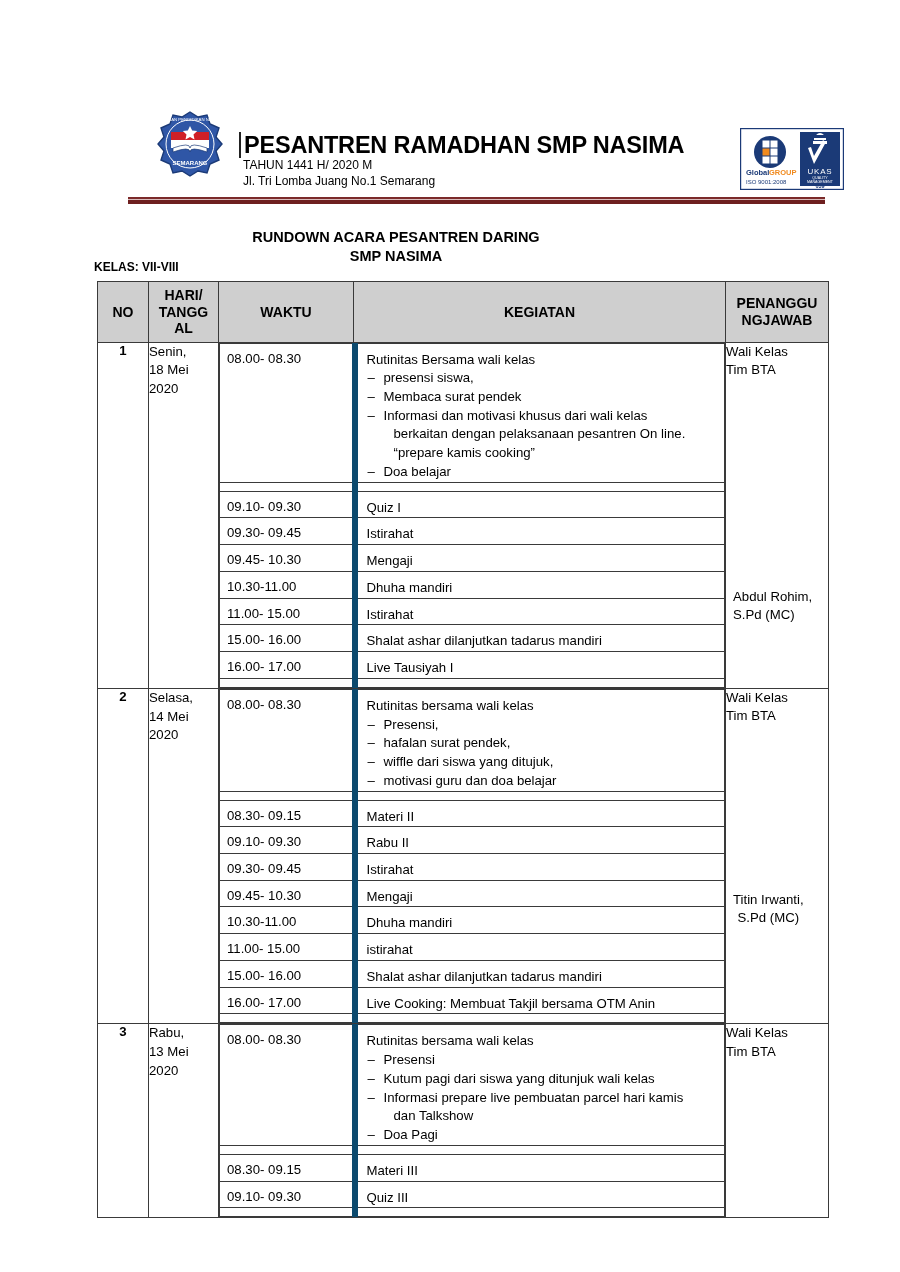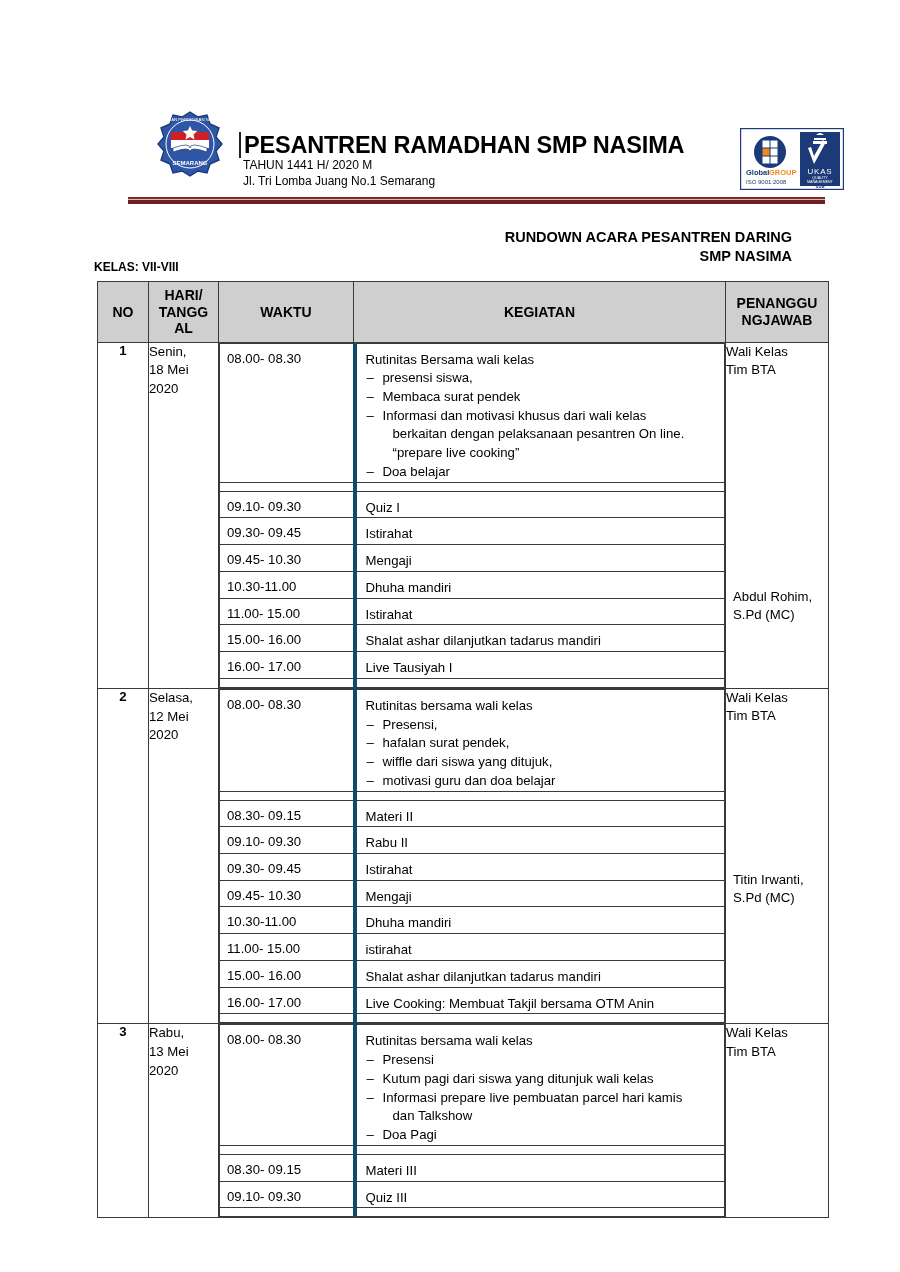--- a/index.html
+++ b/index.html
@@ -73,21 +73,21 @@
   }
   .divider .bar-bot {
     height: 4px; background: #6e1f1f; width: 100%;
   }
 
   
   .doc-title {
     position: absolute;
     left: 0; top: 228px;
     width: 792px;
-    text-align: right;
+    text-align: center;
     font-size: 14.5px;
     font-weight: bold;
     line-height: 1.28;
   }
 
   
   .kelas {
     position: absolute;
     left: 94px; top: 260px;
     font-size: 12px;
@@ -153,21 +153,21 @@
   }
   .sched td {
     border: none;
     vertical-align: top;
     padding: 0;
   }
   .sched td.t {
     width: 135px;
     padding: 7px 0 0 7px;
     white-space: nowrap;
-    border-right: 4px solid #0c4a6e;
+    border-right: 6px solid #0c4a6e;
   }
   .sched td.k {
     padding: 7px 6px 0 9px;
     line-height: 1.42;
   }
   .sched tr.pad td { padding-top: 0; height: 9px; }
 
   .act-head { line-height: 1.42; }
   ul.acts {
     margin: 0; padding: 0; list-style: none;
@@ -287,21 +287,21 @@
         <td class="sched-cell" colspan="2">
           <table class="sched">
             <tbody>
               <tr>
                 <td class="t">08.00- 08.30</td>
                 <td class="k">
                   <div class="act-head">Rutinitas Bersama wali kelas</div>
                   <ul class="acts">
                     <li><span class="dash">–</span><span>presensi siswa,</span></li>
                     <li><span class="dash">–</span><span>Membaca surat pendek</span></li>
-                    <li><span class="dash">–</span><span>Informasi dan motivasi khusus dari wali kelas</span><span class="cont">berkaitan dengan pelaksanaan pesantren On line.</span><span class="cont">“prepare live cooking”</span></li>
+                    <li><span class="dash">–</span><span>Informasi dan motivasi khusus dari wali kelas</span><span class="cont">berkaitan dengan pelaksanaan pesantren On line.</span><span class="cont">“prepare kamis cooking”</span></li>
                     <li><span class="dash">–</span><span>Doa belajar</span></li>
                   </ul>
                 </td>
               </tr>
               <tr class="pad">
                 <td class="t"></td>
                 <td class="k"></td>
               </tr>
               <tr>
                 <td class="t">09.10- 09.30</td>
@@ -358,21 +358,21 @@
           <div class="pj-second" style="top: 245px;">
             <div>Abdul Rohim,</div>
             <div>S.Pd (MC)</div>
           </div>
         </td>
       </tr>
       <tr>
         <td class="no-cell">2</td>
         <td class="hari-cell">
           <div>Selasa,</div>
-          <div>12 Mei</div>
+          <div>14 Mei</div>
           <div>2020</div>
         </td>
         <td class="sched-cell" colspan="2">
           <table class="sched">
             <tbody>
               <tr>
                 <td class="t">08.00- 08.30</td>
                 <td class="k">
                   <div class="act-head">Rutinitas bersama wali kelas</div>
                   <ul class="acts">
@@ -438,21 +438,21 @@
               <tr class="pad">
                 <td class="t"></td>
                 <td class="k"></td>
               </tr>
             </tbody>
           </table>
         </td>
         <td class="pj-cell">
           <div>Wali Kelas</div>
           <div>Tim BTA</div>
-          <div class="pj-second" style="top: 182px;">
+          <div class="pj-second" style="top: 202px; text-align: center;">
             <div>Titin Irwanti,</div>
             <div>S.Pd (MC)</div>
           </div>
         </td>
       </tr>
       <tr>
         <td class="no-cell">3</td>
         <td class="hari-cell">
           <div>Rabu,</div>
           <div>13 Mei</div>

